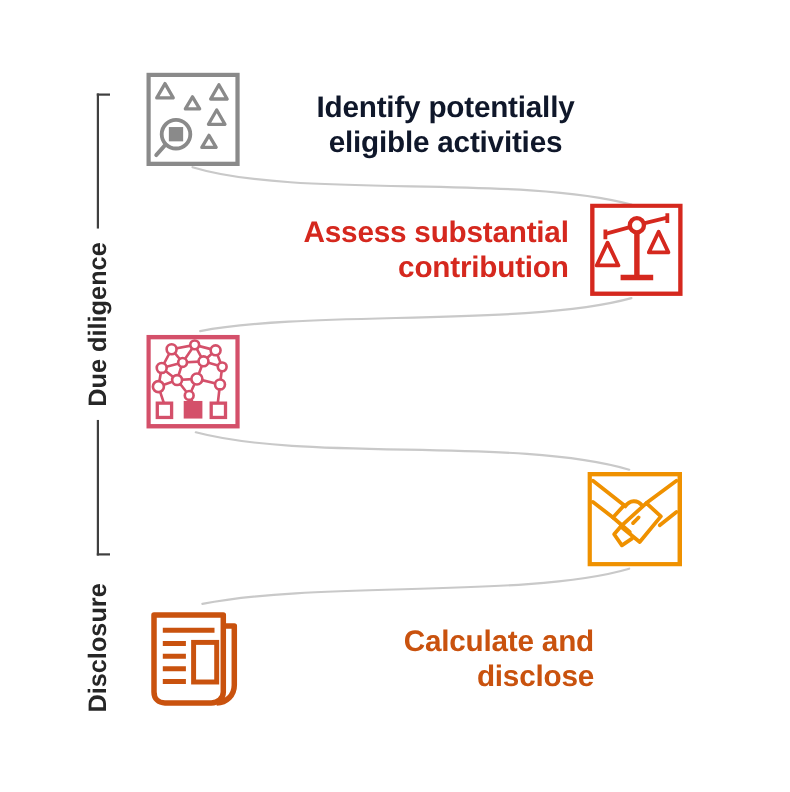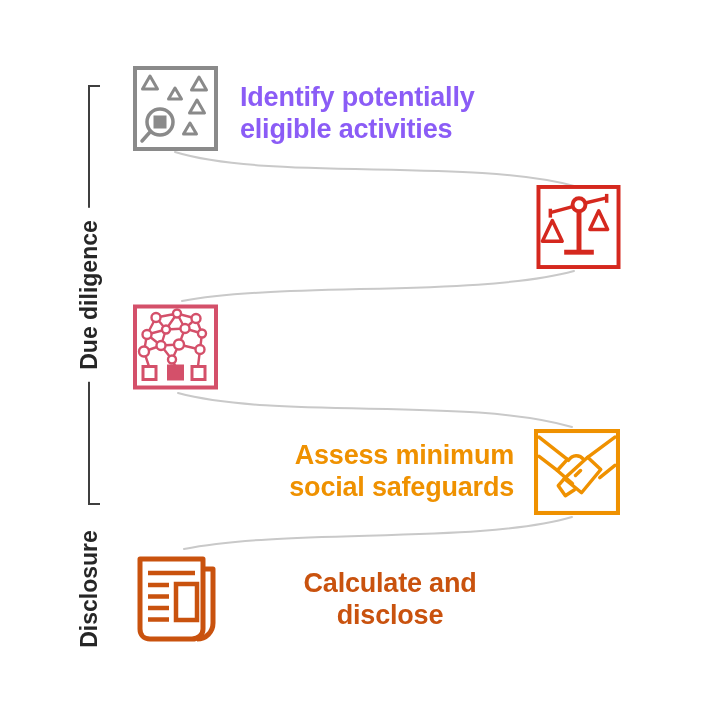--- a/index.html
+++ b/index.html
@@ -12,21 +12,21 @@
   #connectors path{fill:none;stroke:currentColor;stroke-width:2;stroke-linecap:round;}
   
   .step-text{
     position:absolute;font-weight:bold;font-size:27px;line-height:32px;
     white-space:pre-line;letter-spacing:-0.2px;
   }
   .t1{left:240px;top:81px;width:330px;text-align:left;}
   .t2{left:200px;top:195px;width:317px;text-align:right;}
   .t3{left:240px;top:315px;width:300px;text-align:left;}
   .t4{left:200px;top:439px;width:314px;text-align:right;}
-  .t5{left:240px;top:567px;width:300px;text-align:center;}
+  .t5{left:240px;top:567px;width:300px;text-align:right;}
   
   .icon{position:absolute;}
   .icon svg{display:block;width:100%;height:100%;}
   .i1{left:133px;top:66px;width:85px;height:85px;}
   .i2{left:536px;top:185px;width:85px;height:84px;}
   .i3{left:133px;top:303px;width:85px;height:88px;}
   .i4{left:534px;top:429px;width:86px;height:86px;}
   .i5{left:128px;top:551px;width:97px;height:95px;}
   
   .bracket{position:absolute;width:12px;border-left:2px solid currentColor;box-sizing:border-box;}
@@ -68,23 +68,25 @@
         <path d="M42 22 L48.5 33 H35.5 Z"></path>
         <path d="M66 11 L73.5 24 H58.5 Z"></path>
         <path d="M64 34 L71.5 47 H56.5 Z"></path>
         <path d="M57 57 L63.5 68 H50.5 Z"></path>
       </g>
       <rect x="20.5" y="49.5" width="13" height="13" fill="currentColor"></rect>
       <circle cx="27" cy="56" r="13" fill="none" stroke="currentColor" stroke-width="3.5"></circle>
       <line x1="17.5" y1="65.5" x2="9" y2="75" stroke="currentColor" stroke-width="3.5" stroke-linecap="round"></line>
     </svg>
   </div>
-  <div class="step-text t1" style="color: #8b5cf6;">Identify potentially
+  <div class="step-text t1" style="color: #0f172a; text-align: center;">Identify potentially
 eligible activities</div>
 
+  <div class="step-text t2" style="color: rgb(213, 40, 30);">Assess substantial
+contribution</div>
   <div class="icon i2" style="color: rgb(213, 40, 30);">
     <svg viewBox="0 0 85 85">
       <rect x="2" y="2" width="81" height="81" fill="none" stroke="currentColor" stroke-width="4"></rect>
       <g stroke="currentColor" fill="none">
         <circle cx="43" cy="20" r="6.5" stroke-width="4"></circle>
         <path d="M36.6 21.8 L14 28" stroke-width="3.5"></path>
         <path d="M14 24 V33" stroke-width="3.5"></path>
         <path d="M49.4 18.2 L71 13" stroke-width="3.5"></path>
         <path d="M71 9 V18" stroke-width="3.5"></path>
         <path d="M16 36 L26 57 H6 Z" stroke-width="3.5" stroke-linejoin="round"></path>
@@ -117,22 +119,20 @@
         <circle cx="46" cy="40" r="5"></circle>
           <circle cx="67" cy="45" r="4.5"></circle>
           <circle cx="39" cy="55" r="4"></circle>
       </g>
       <rect x="10" y="62" width="13" height="13" fill="none" stroke="currentColor" stroke-width="3"></rect>
       <rect x="34" y="60" width="17" height="16" fill="currentColor"></rect>
       <rect x="59" y="62" width="13" height="13" fill="none" stroke="currentColor" stroke-width="3"></rect>
     </svg>
   </div>
 
-  <div class="step-text t4" style="color: rgb(239, 145, 0);">Assess minimum
-social safeguards</div>
   <div class="icon i4" style="color: rgb(239, 145, 0);">
     <svg viewBox="0 0 85 85">
       <rect x="2" y="2" width="81" height="81" fill="none" stroke="currentColor" stroke-width="4"></rect>
       <g fill="none" stroke="currentColor" stroke-width="3.4" stroke-linejoin="round" stroke-linecap="round">
         <path d="M5 8 L33 30"></path>
         <path d="M5 27 L23 41"></path>
         <path d="M80 8 L53 28"></path>
         <path d="M80 36 L65 48"></path>
         <path d="M53 28 L66 40 L47 63 L30 49 Z"></path>
         <path d="M33 30 L23 41 L38 54"></path>

